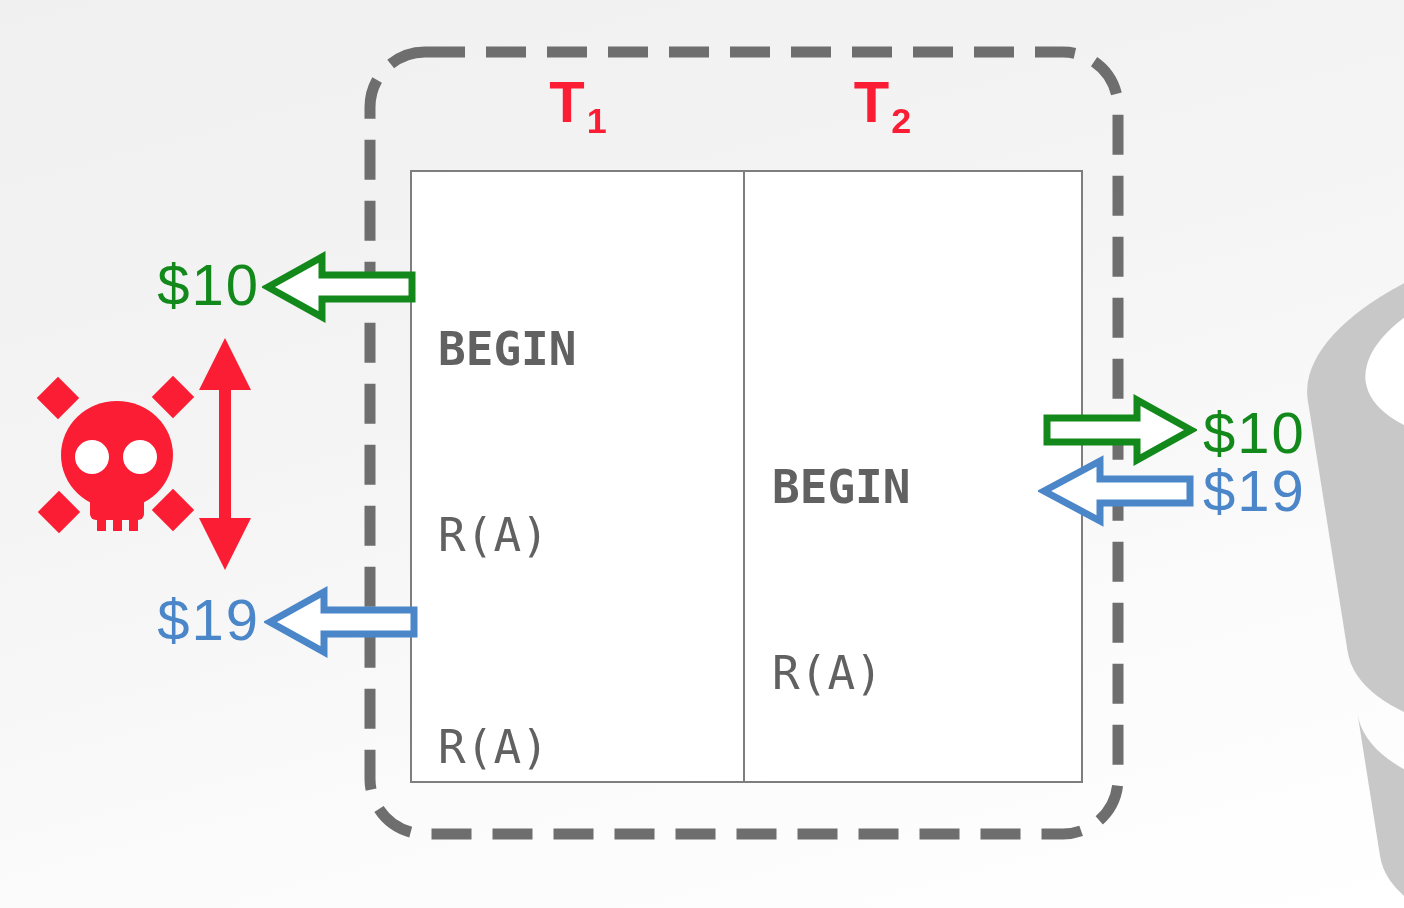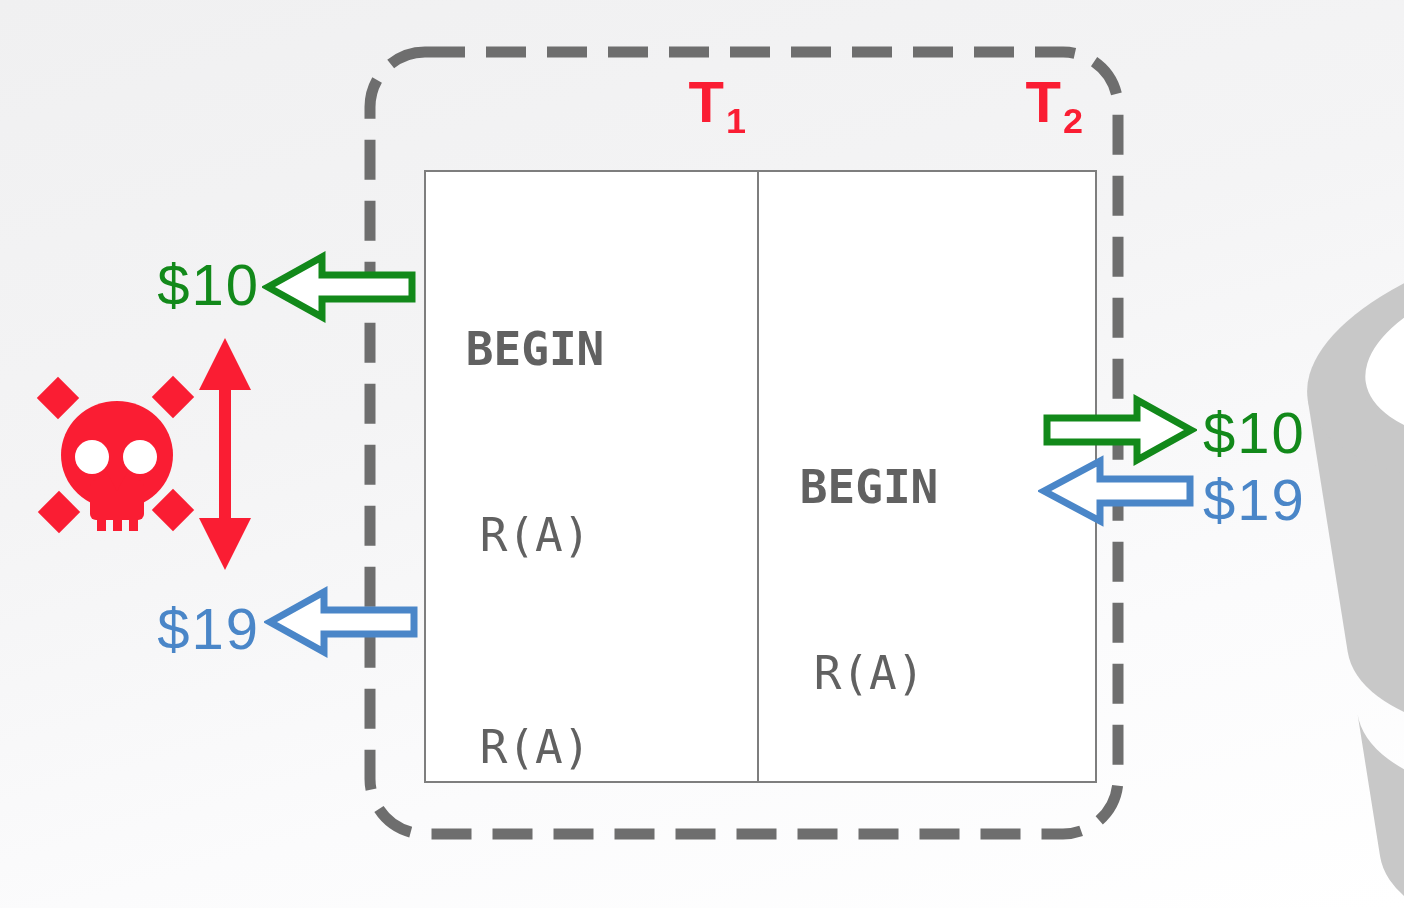--- a/index.html
+++ b/index.html
@@ -13,48 +13,48 @@
     background:linear-gradient(165deg,#f0f0f1 0%,#f4f4f5 40%,#fbfbfc 72%,#ffffff 100%);
     font-family:"Liberation Sans", sans-serif;
   }
   .abs{position:absolute;}
   
   .db-cyl{left:1263px; top:245px; transform:rotate(-9deg); transform-origin:0 0; z-index:1;}
   
   .frame{left:358px; top:40px; z-index:2;}
   
   .sched-table{
-    left:424px; top:170px; width:673px; height:613px;
+    left:410px; top:170px; width:673px; height:613px;
     background:#ffffff; border:2px solid var(--table-border);
-    box-sizing:border-box; z-index:3;text-align:center;
+    box-sizing:border-box; z-index:3;
   }
   .divider{position:absolute; left:331px; top:0; width:2px; height:609px; background:var(--table-border);}
   .ops{
     position:absolute; font-family:"DejaVu Sans Mono", monospace;
     font-size:46px; line-height:62px; color:var(--text-gray); white-space:pre;
   }
   .ops .b{font-weight:bold;}
   .t1-top{left:26px; top:22px;}
   .t1-bottom{left:26px; top:420px;}
   .t2-block{left:360px; top:160px;}
   
   .txn-header{
-    top:70px; height:70px; text-align:right; z-index:4;
+    top:70px; height:70px; text-align:center; z-index:4;
     color:var(--red); font-weight:bold; font-size:58px; line-height:64px;
   }
   .txn-header sub{font-size:0.62em; vertical-align:-0.30em; margin-left:2px;}
   .h1{left:410px; width:336px;}
-  .h2{left:746px; width:337px;}
+  .h2{left:714px; width:337px;}
   
   .val{
     font-size:58px; line-height:70px; letter-spacing:2px; z-index:6;
     font-weight:normal; white-space:nowrap;
   }
   .val.green{color:var(--green);}
-  .val.blue{color:var(--blue);margin-top:9px;}
+  .val.blue{color:var(--blue);}
   .v-left{width:160px; text-align:right;}
   
   .arrow{z-index:5;}
   .arrow polygon{fill:#ffffff; stroke-width:7px; stroke-linejoin:miter;}
   .arrow.green polygon{stroke:var(--green);}
   .arrow.blue polygon{stroke:var(--blue);}
   .danger{z-index:6;}
   .danger path, .danger rect, .danger ellipse, .danger polygon{fill:var(--red);}
 </style>
 </head>

